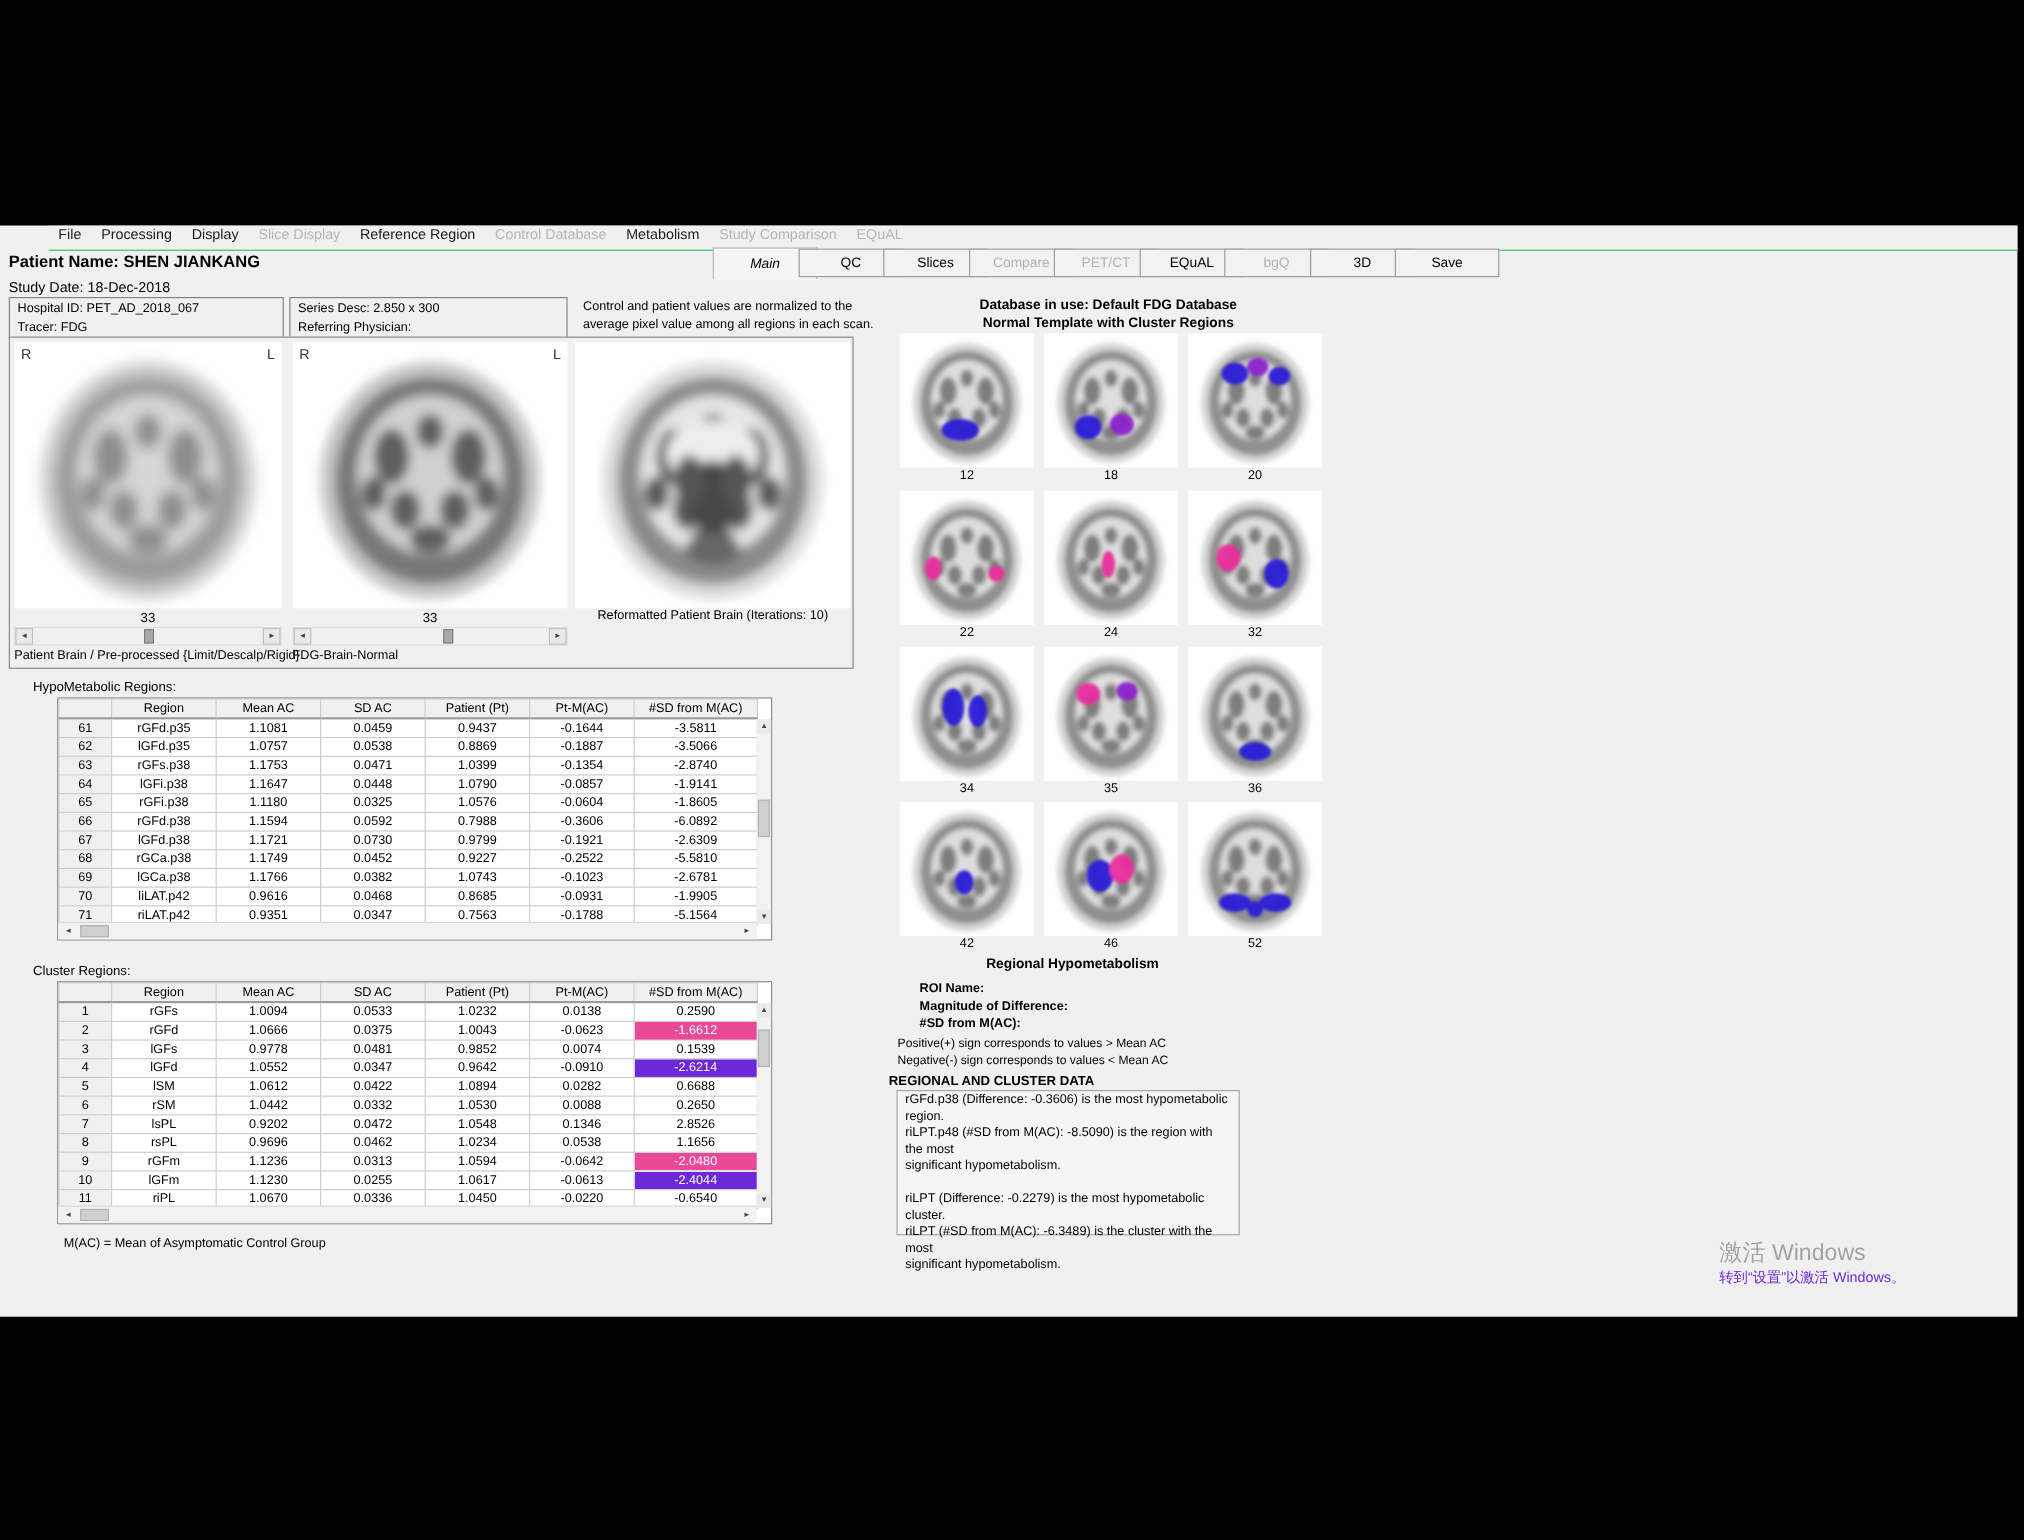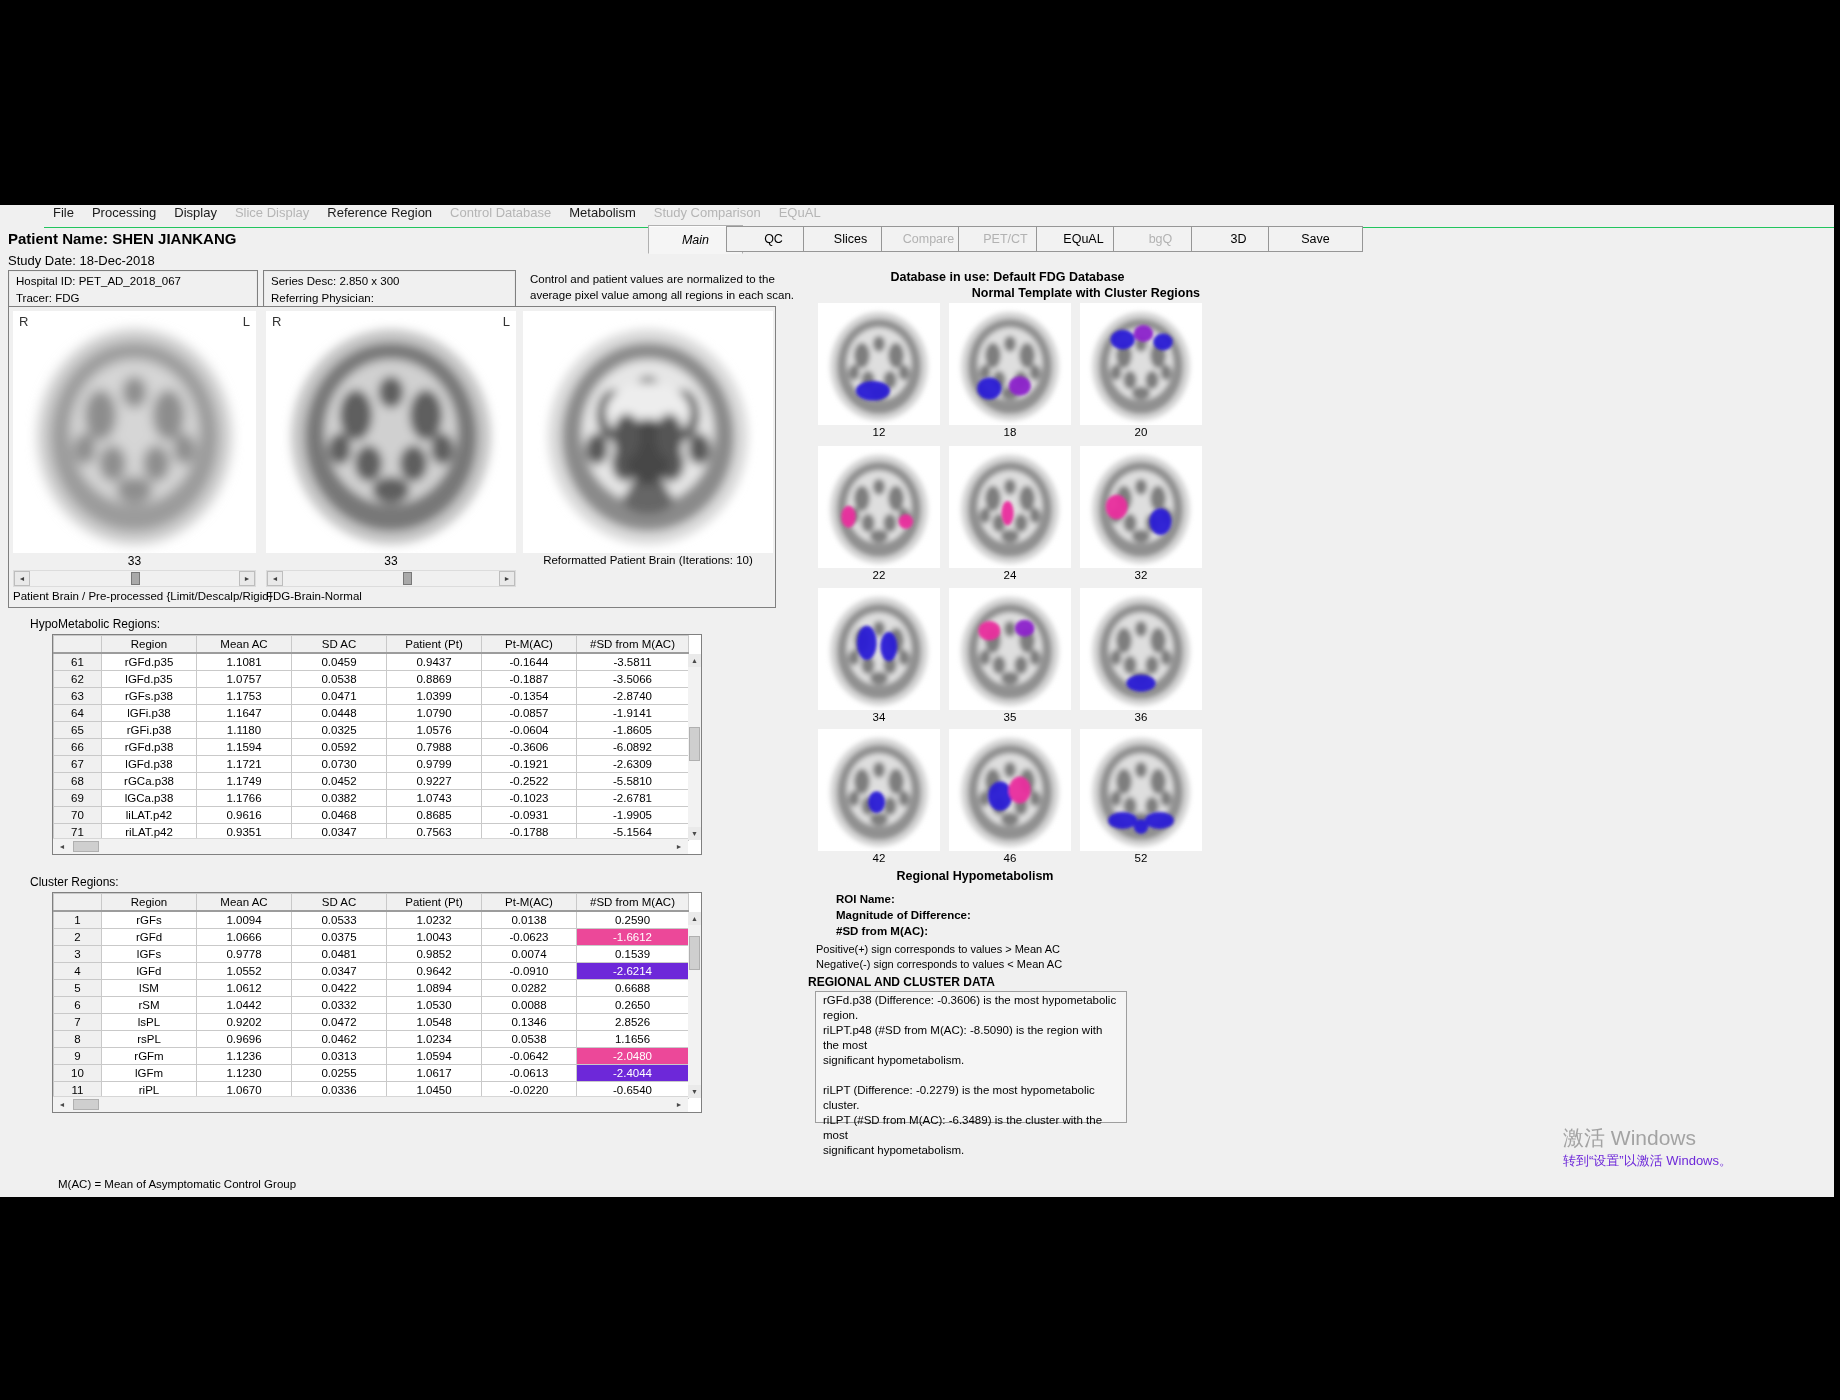--- a/index.html
+++ b/index.html
@@ -478,24 +478,24 @@
         <div class="vs-arrow" style="top:0;">▲</div>
         <div class="vs-thumb" style="top:24px;height:34px;"></div>
         <div class="vs-arrow" style="bottom:0;">▼</div>
       </div>
       <div class="hscroll" style="width: 635px;">
         <div class="hs-arrow" style="left:2px;">◄</div>
         <div class="hs-thumb"></div>
         <div class="hs-arrow" style="right:2px;">►</div>
       </div>
     </div>
-  <div class="tbl-footnote" style="top:973px;padding-left:20px;">M(AC) = Mean of Asymptomatic Control Group</div>
+  <div class="tbl-footnote" style="top:920px;padding-left:20px;">M(AC) = Mean of Asymptomatic Control Group</div>
 
   <div class="db-title" style="top:65px;">Database in use: Default FDG Database</div>
-  <div class="db-title" style="top:81px;text-align:right;">Normal Template with Cluster Regions</div>
+  <div class="db-title" style="top:81px;">Normal Template with Cluster Regions</div>
   <div>
       <div class="tcell" style="left: 818px; top: 98px;">
         <div class="timg"><svg width="122" height="122" xmlns="http://www.w3.org/2000/svg">
             <defs>
               <filter id="bf3" x="-30%" y="-30%" width="160%" height="160%">
                 <feGaussianBlur stdDeviation="2.6"></feGaussianBlur>
               </filter>
             </defs>
             <rect width="100%" height="100%" fill="#ffffff"></rect>
             <g filter="url(#bf3)">

